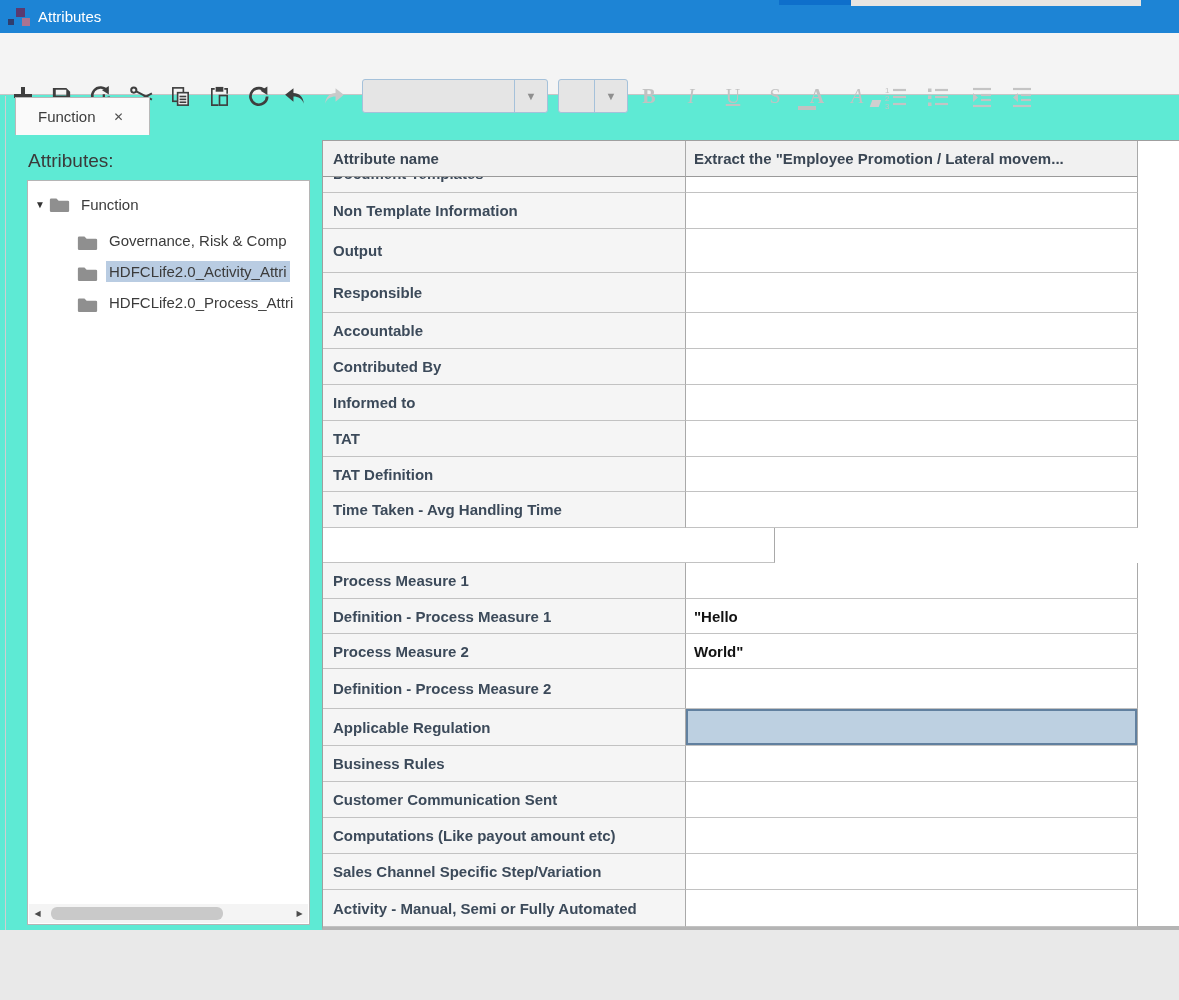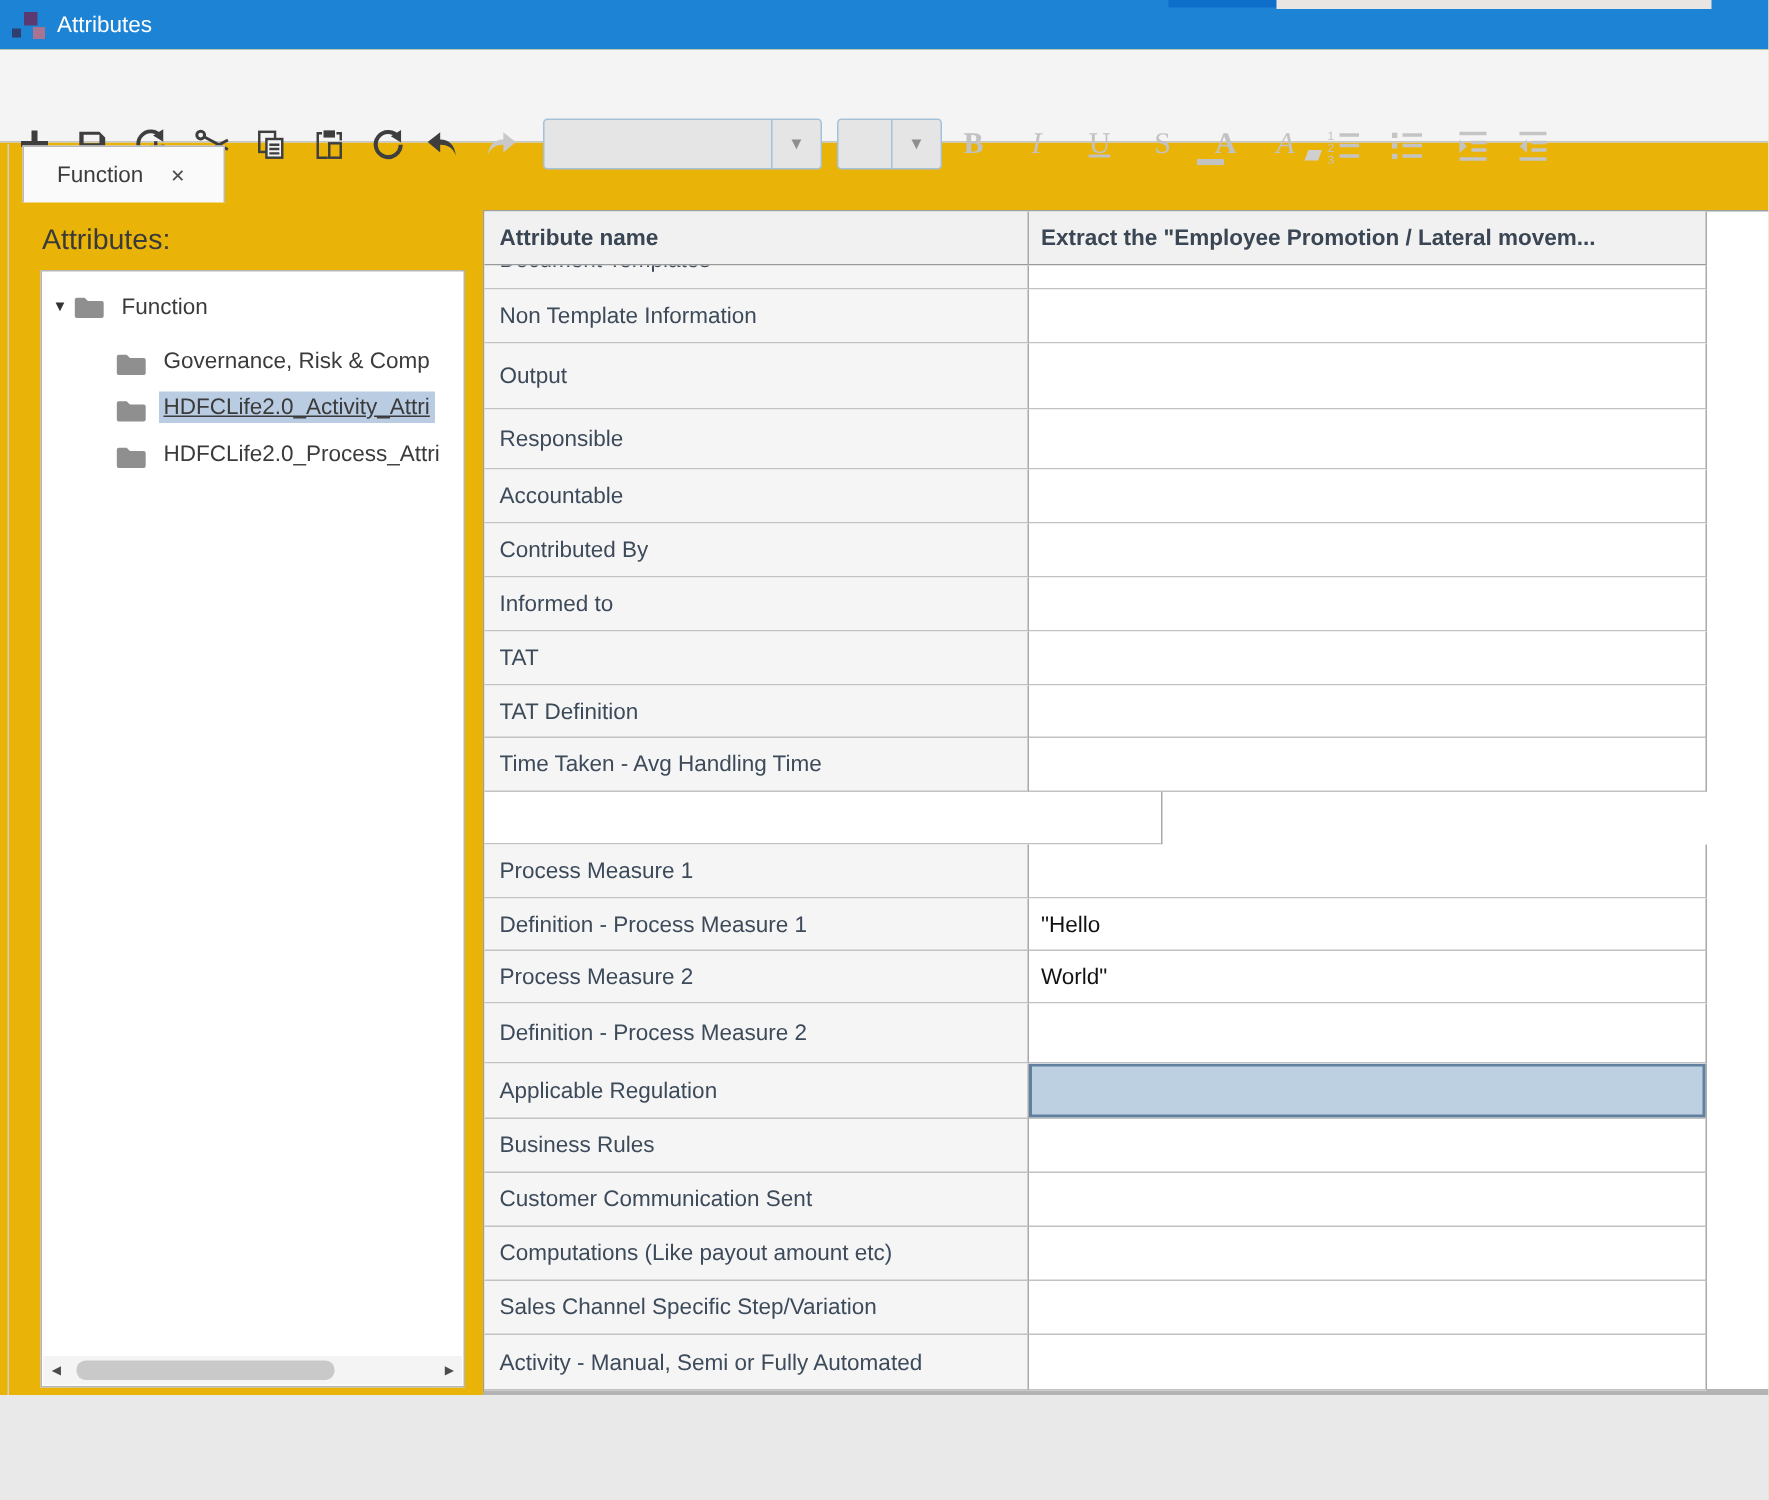--- a/index.html
+++ b/index.html
@@ -1,18 +1,18 @@
 <!DOCTYPE html>
 <html><head>
 <meta charset="utf-8">
 <style>
   * { margin:0; padding:0; box-sizing:border-box; }
   html,body { width:1179px; height:1000px; overflow:hidden;
     font-family:"Liberation Sans","DejaVu Sans",sans-serif; background:#ededed; }
-  .stage { position:relative; width:1179px; height:1000px; background:#eab308; }
+  .stage { position:relative; width:1179px; height:1000px; background:#5eead4; }
 
   
   .titlebar { position:absolute; left:0; top:0; width:1179px; height:33px;
     background:#1d84d5; display:flex; align-items:center; }
   .logo { position:relative; width:24px; height:22px; margin-left:8px; }
   .logo .sq1 { position:absolute; left:0;  top:13px; width:6px; height:6px; background:#2f3e6e; }
   .logo .sq2 { position:absolute; left:8px; top:2px;  width:9px; height:9px; background:#5a3a70; }
   .logo .sq3 { position:absolute; left:14px;top:12px; width:8px; height:8px; background:#a97392; }
   .title-text { color:#ffffff; font-size:15px; margin-left:6px; }
   .strip-blue { position:absolute; left:779px; top:0; width:72px; height:5px; background:#0e6fcb; }
@@ -51,36 +51,36 @@
   
   .attr-label { position:absolute; left:28px; top:150px; font-size:19px; color:#3a3a3a; }
   .tree-panel { position:absolute; left:27px; top:180px; width:283px; height:745px;
     background:#ffffff; border:1px solid #b5b5b5; overflow:hidden; }
   .tree-row { display:flex; align-items:center; height:31px; white-space:nowrap; }
   .tree-row.root { margin-top:8px; padding-left:7px; }
   .tree-row.child { padding-left:49px;align-items:flex-end; }
   .expander { font-size:10px; color:#333333; width:14px; }
   .folder { width:21px; height:16px; margin-right:8px; flex:none; }
   .tree-text { font-size:15px; color:#3b3b3b; padding:2px 3px; }
-  .tree-text.selected { background:#b9cce2;text-decoration:underline; }
+  .tree-text.selected { background:#b9cce2; }
   .tree-scroll { position:absolute; left:1px; right:1px; bottom:1px; height:19px;
     background:#f4f4f4; display:flex; align-items:center; }
   .scroll-btn { width:17px; height:19px; display:flex; align-items:center;
     justify-content:center; font-size:8px; color:#4c4c4c; background:#f4f4f4; }
   .scroll-track { position:relative; flex:1; height:19px; }
   .scroll-thumb { position:absolute; left:5px; top:3px; width:172px; height:13px;
     background:#c9c9c9; border-radius:6px; }
 
   
   .table-wrap { position:absolute; left:322px; top:140px; width:857px; height:790px;
     background:#ffffff; border-left:1px solid #9f9f9f; border-top:1px solid #9f9f9f;
     border-bottom:4px solid #b4b4b4; }
   .grid { width:815px; }
   .t-row { display:flex; width:815px; height:36px; }
-  .cell { display:flex; align-items:center; overflow:hidden; white-space:nowrap; }
+  .cell { display:flex; align-items:center; overflow:hidden; white-space:nowrap;font-weight:bold; }
   .name-cell { width:363px; background:#f5f5f5; border-right:1px solid #a9a9a9;
     border-bottom:1px solid #c2c2c2; color:#3c4a5a; font-size:15px; padding-left:10px; }
   .value-cell { width:452px; background:#ffffff; border-right:1px solid #a9a9a9;
     border-bottom:1px solid #c2c2c2; color:#121212; font-size:15px; padding-left:8px; }
   .t-header .name-cell, .t-header .value-cell { background:#f1f1f1; font-weight:bold;
     border-bottom:1px solid #9a9a9a; color:#3a4654; }
   .t-row.h16 { height:16px; } .t-row.h35 { height:35px; } .t-row.h37 { height:37px; }
   .t-row.h40 { height:40px; } .t-row.h44 { height:44px; }
   .clip-top { display:block; position:relative; top:-11px; }
   .value-cell.sel { background:#bdd0e1; box-shadow:inset 0 0 0 2px #61809f; }

